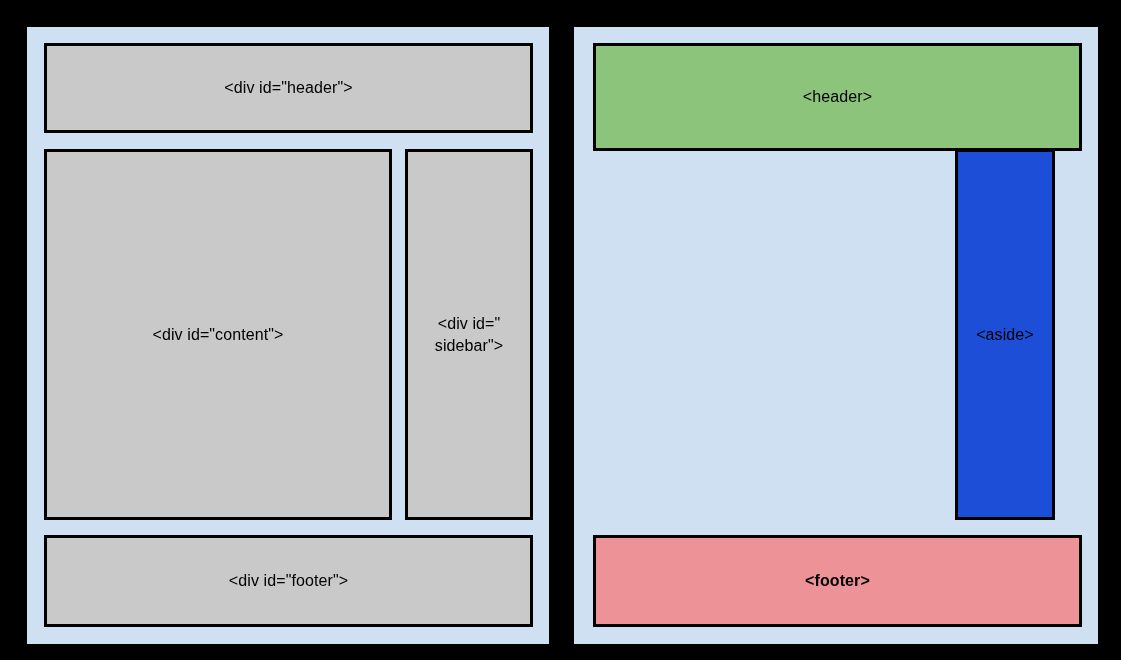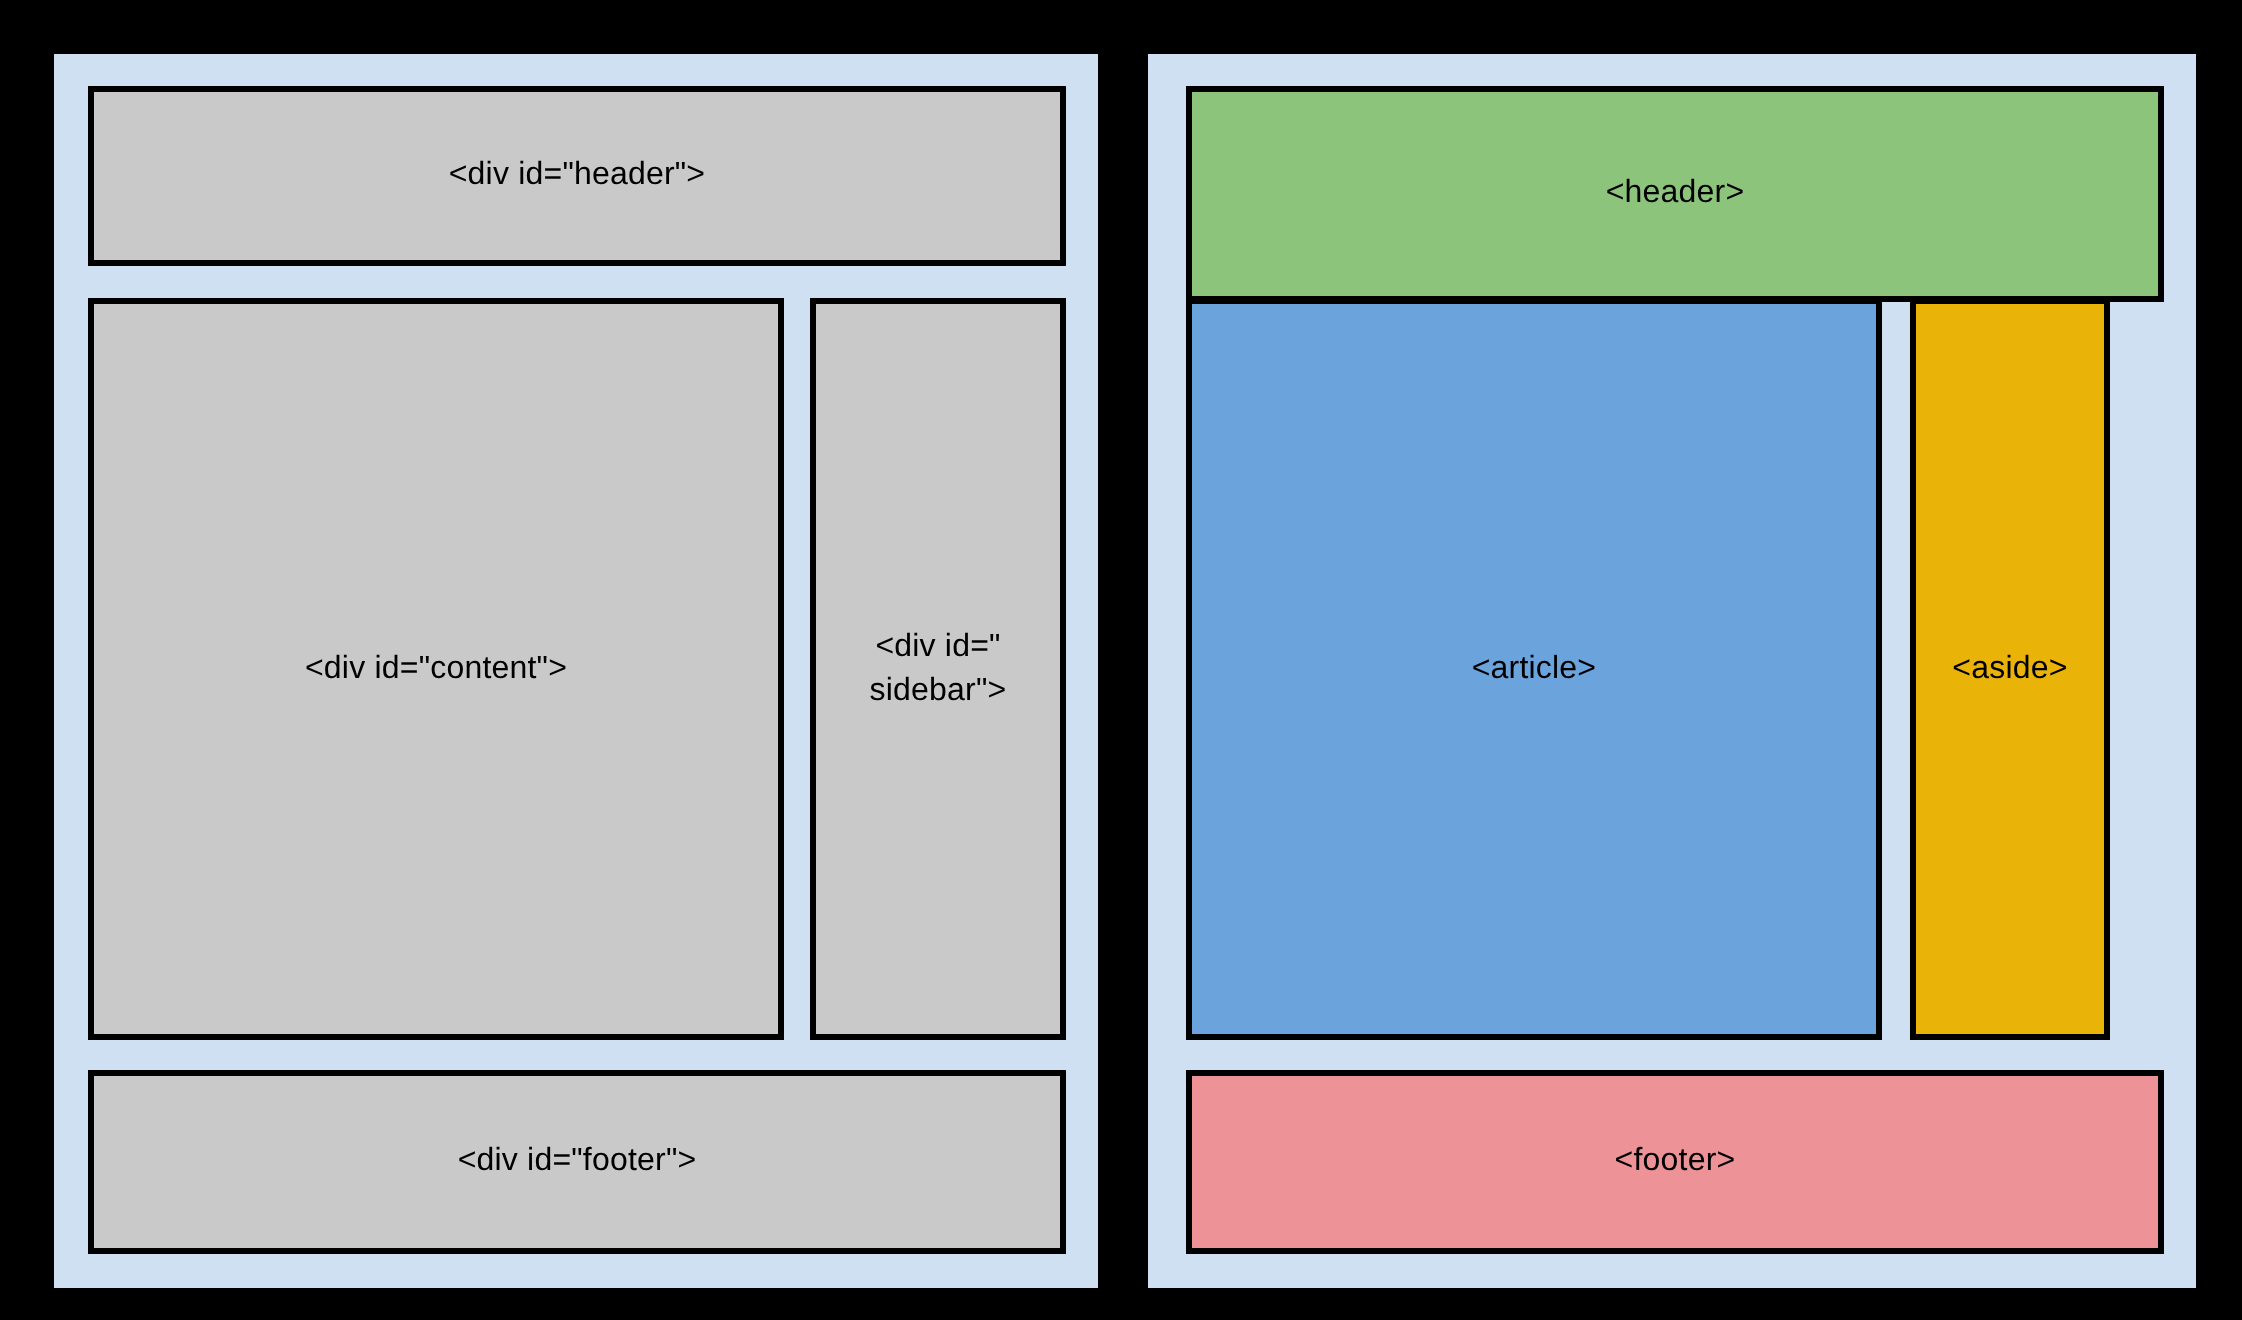--- a/index.html
+++ b/index.html
@@ -52,22 +52,22 @@
   .gray { background: #c9c9c9; }
 
   .b-div-header  { left: 17px;  top: 16px;  width: 489px; height: 90px; }
   .b-div-content { left: 17px;  top: 122px; width: 348px; height: 371px; }
   .b-div-sidebar { left: 378px; top: 122px; width: 128px; height: 371px; }
   .b-div-footer  { left: 17px;  top: 508px; width: 489px; height: 92px; }
 
   
   .b-header  { left: 19px;  top: 16px;  width: 489px; height: 108px;  background: #8cc47c; }
   .b-article { left: 19px;  top: 122px; width: 348px; height: 371px; background: #6ba3dd; }
-  .b-aside   { left: 381px; top: 122px; width: 100px; height: 371px; background: #eab308; }
-  .b-footer  { left: 19px;  top: 508px; width: 489px; height: 92px;  background: #ed9297; }
+  .b-aside   { left: 381px; top: 122px; width: 100px; height: 371px; background: #1d4ed8; }
+  .b-footer  { left: 19px;  top: 508px; width: 489px; height: 92px;  background: #ed9297; font-weight: bold; }
 </style>
 </head>
 <body>
 
 <div class="canvas">
 
   <div class="panel panel-left">
 
     <div class="box gray b-div-header">
       <span class="label">&lt;div id="header"&gt;</span>
@@ -87,23 +87,20 @@
     </div>
 
   </div>
 
   <div class="panel panel-right">
 
     <div class="box b-header">
       <span class="label">&lt;header&gt;</span>
     </div>
 
-    <div class="box b-article">
-      <span class="label">&lt;article&gt;</span>
-    </div>
 
     <div class="box b-aside">
       <span class="label">&lt;aside&gt;</span>
     </div>
 
     <div class="box b-footer">
       <span class="label">&lt;footer&gt;</span>
     </div>
 
   </div>

